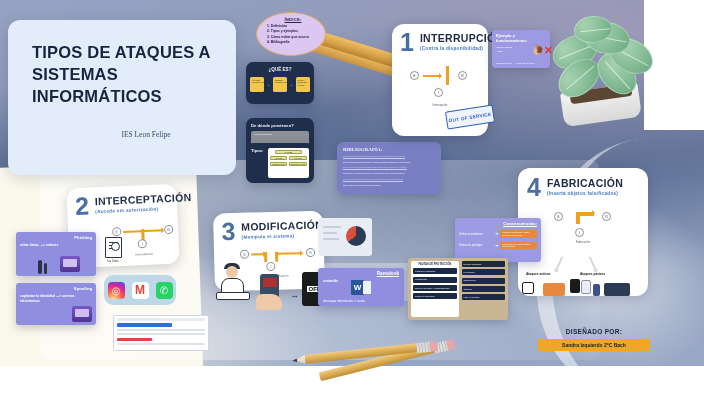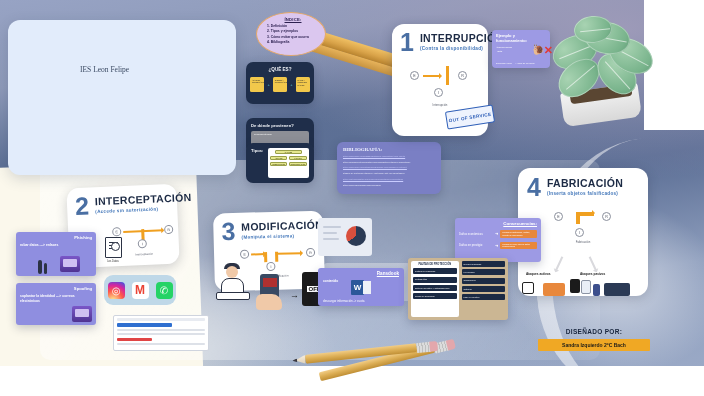--- a/index.html
+++ b/index.html
@@ -105,21 +105,21 @@
   #title-card {
     left: 8px; top: 20px; width: 228px; height: 155px;
     background: #e2ecfb; border-radius: 12px;
     box-shadow: 0 4px 14px rgba(40,55,85,.18);
     padding: 22px 24px 0 24px;
   }
   #title-card h1 {
     font-size: 16.5px; line-height: 1.32; letter-spacing: .2px;
     color: #17243c; font-weight: 700;
   }
-  #title-card .sub { margin-top: 22px; padding-left: 48px;
+  #title-card .sub { margin-top: 22px; text-align: center; padding-left: 48px;
     font-family: "Liberation Serif", serif; font-size: 7.5px; color: #3b4a63; line-height: 1.5; }
 
   
   #index-oval {
     left: 256px; top: 12px; width: 70px; height: 44px;
     background: #dbc7ef; border: 1.5px solid #e5a96a; border-radius: 50%;
     padding: 4px 6px 0 10px; color: #2d2150;
   }
   #index-oval .ttl { font-size: 4.2px; font-weight: 700; text-align: center; letter-spacing:.2px;
                      text-decoration: underline; margin-bottom: 2px; }
@@ -365,20 +365,21 @@
       <div class="era"></div>
   </div>
   <div class="pencil p1">
     <div class="tipw"></div>
       <div class="tipg"></div>
       <div class="fer"></div>
       <div class="era"></div>
   </div>
 
   <div id="title-card" class="card">
+    <h1>TIPOS DE ATAQUES A SISTEMAS INFORMÁTICOS</h1>
     <div class="sub">
       <div>IES Leon Felipe</div>
     </div>
   </div>
 
   <div id="index-oval" class="card">
     <div class="ttl">ÍNDICE:</div>
     <ul>
       <li>1. Definición</li>
       <li>2. Tipos y ejemplos</li>

